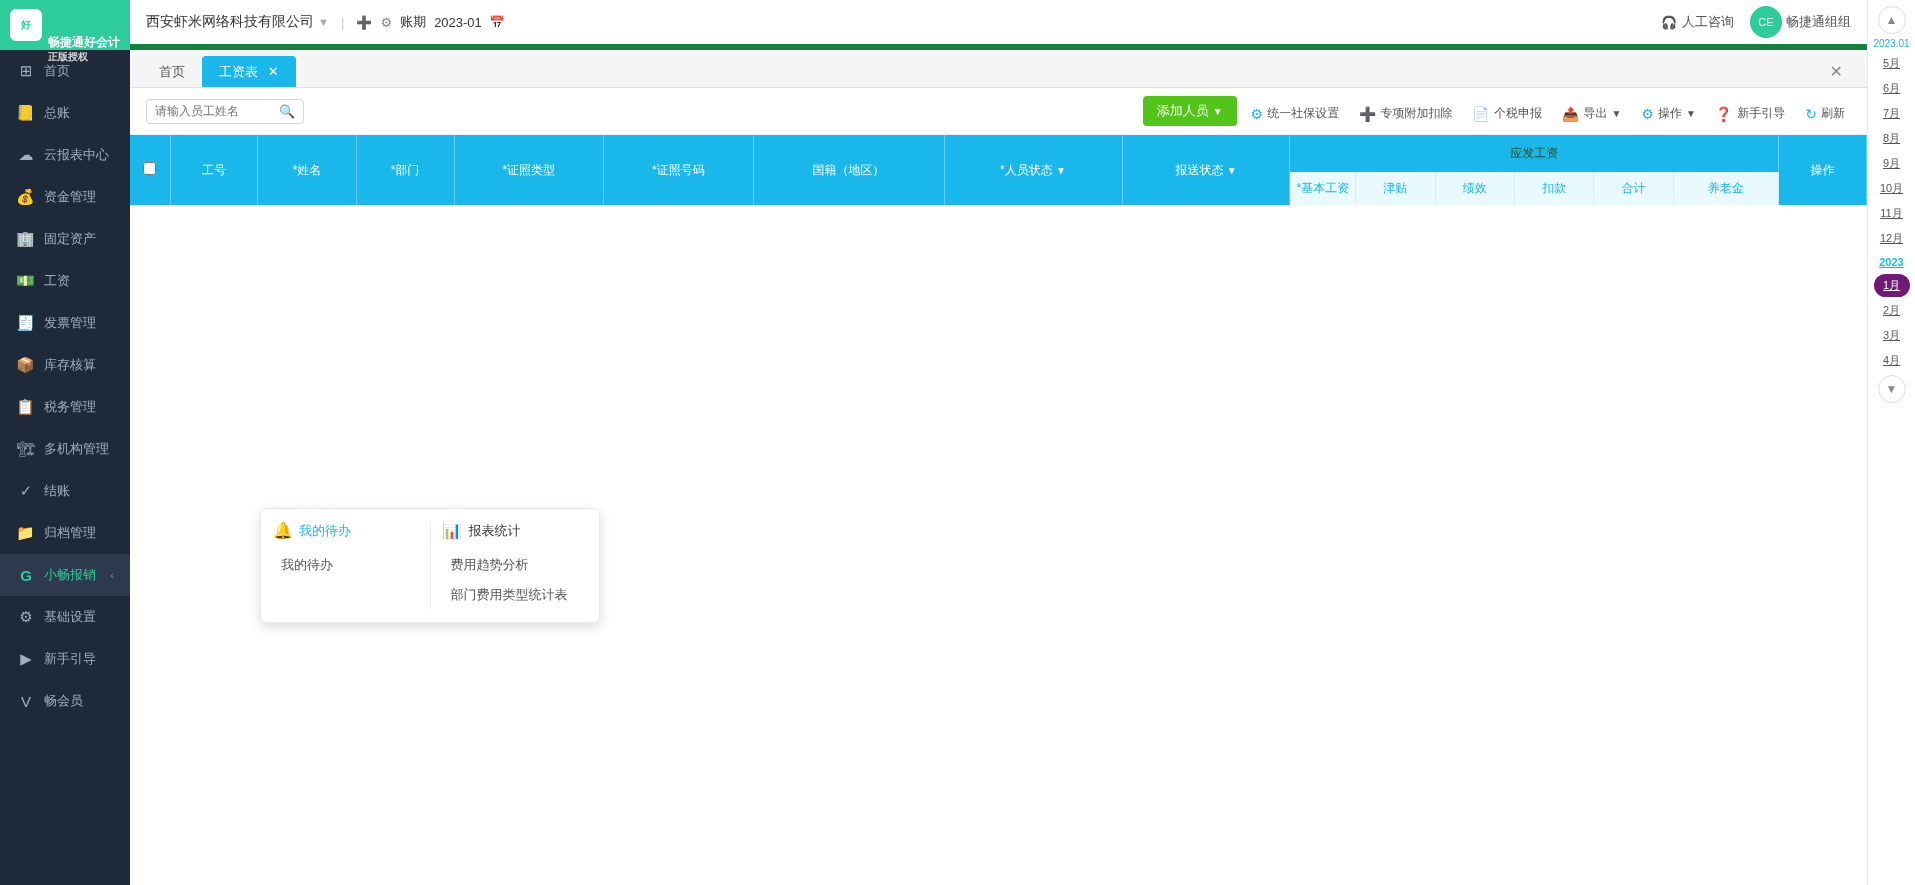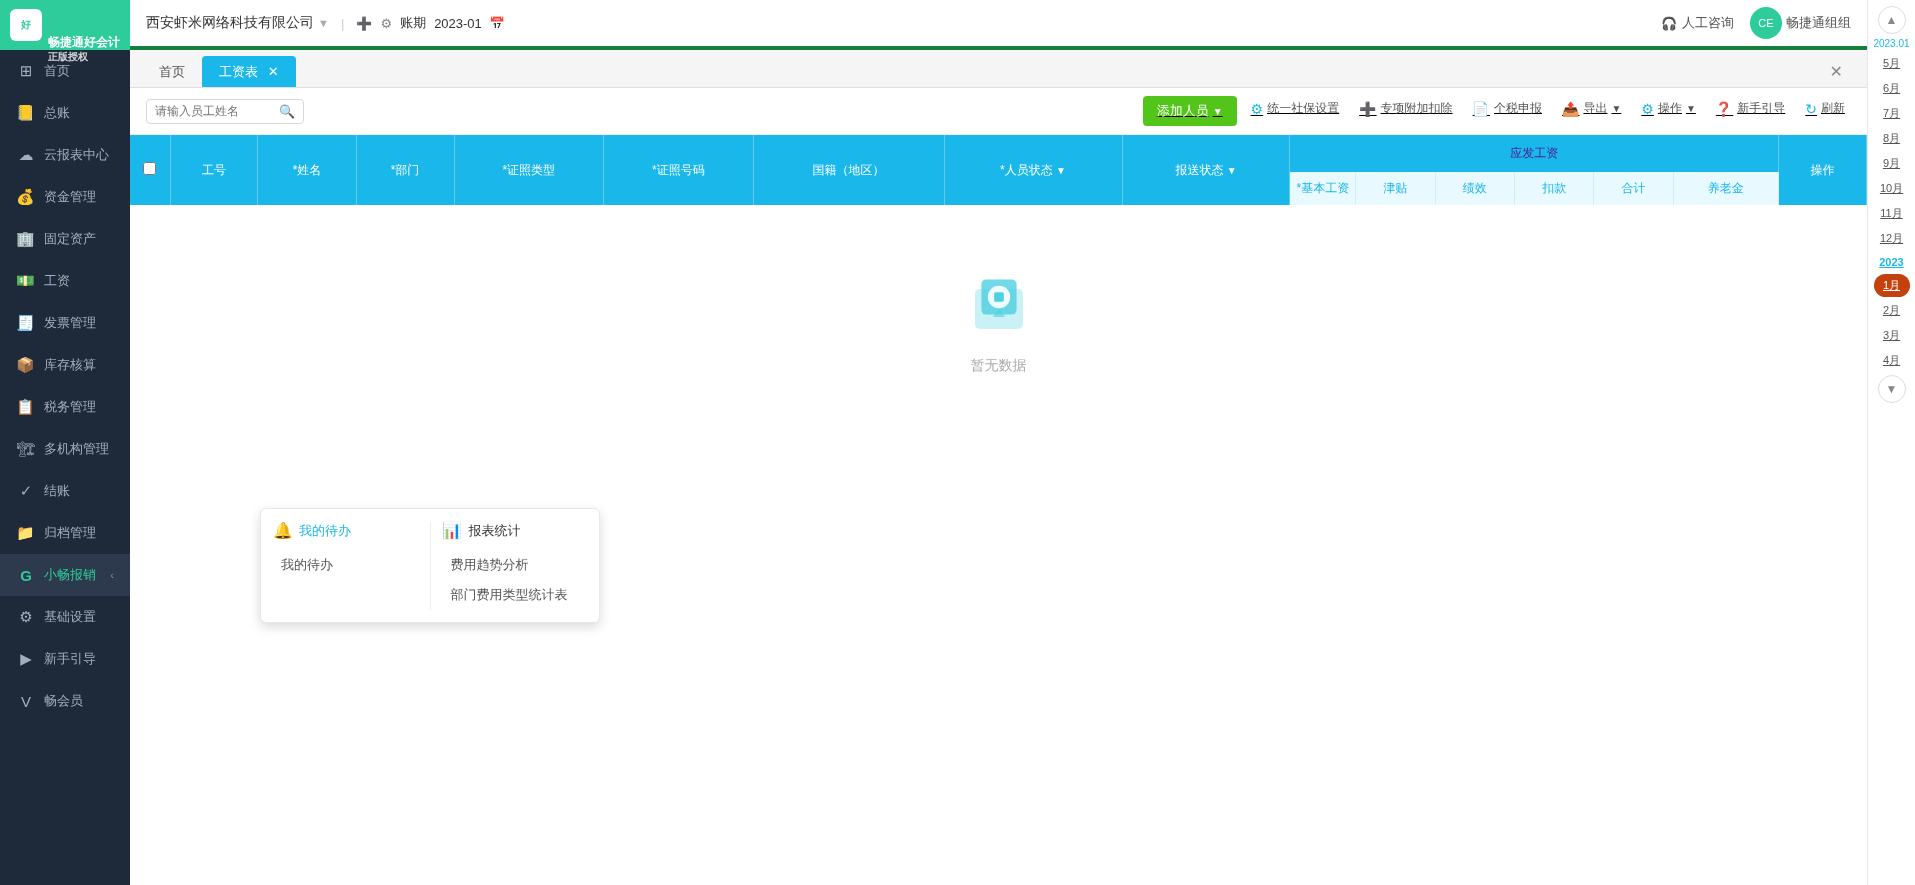--- a/index.html
+++ b/index.html
@@ -61,21 +61,21 @@
       overflow: hidden;
     }
 
     
     .topbar {
       height: 50px;
       background: white;
       display: flex;
       align-items: center;
       padding: 15px 16px;
-      border-bottom: 4px solid #15803d;
+      border-bottom: 6px solid #15803d;
       gap: 8px;
       flex-shrink: 0;
     }
     .company-name {
       font-size: 14px;
       color: #333;
       font-weight: 500;
       display: flex;
       align-items: center;
       gap: 4px;
@@ -143,21 +143,21 @@
       gap: 4px;
       background: white;
     }
     .search-box input {
       border: none;
       outline: none;
       font-size: 12px;
       color: #999;
       width: 120px;
     }
-    .toolbar-right { margin-left: auto; display: flex; align-items: flex-start; gap: 8px; text-decoration: underline; }
+    .toolbar-right { margin-left: auto; display: flex; align-items: flex-end; gap: 8px; }
     .btn-add {
       background: #52c41a;
       color: white;
       border: none;
       border-radius: 4px;
       padding: 6px 14px;
       cursor: pointer;
       font-size: 13px;
       display: flex;
       align-items: center;
@@ -195,21 +195,21 @@
       font-size: 12px;
       font-weight: 500;
       border-right: 1px solid rgba(255,255,255,0.3);
       white-space: nowrap;
       text-align: center;
     }
     thead th:first-child { width: 40px; }
     .sub-header { background: #e8f9ff; }
     .sub-header th { color: #1ab7ea; font-size: 12px; border-right: 1px solid #d0eef7; padding: 8px 6px; }
     .group-header { text-align: center; }
-    .should-pay-header { background: #1ab7ea; color: #4c1d95; text-align: center; }
+    .should-pay-header { background: #1ab7ea; color: #14532d; text-align: center; }
 
     
     .empty-state {
       flex: 1;
       display: flex;
       flex-direction: column;
       align-items: center;
       justify-content: center;
       padding: 60px;
     }
@@ -288,21 +288,21 @@
       color: #555;
       cursor: pointer;
       padding: 4px 2px;
       border-radius: 3px;
       margin: 1px 0;
       text-align: center;
       width: 36px;
       text-decoration: underline;
     }
     .timeline-month.active {
-      background: #c2410c;
+      background: #701a75;
       color: white;
       border-radius: 12px;
     }
     .timeline-month.year-label {
       color: #1ab7ea;
       font-weight: bold;
       background: transparent;
     }
   </style>
 </head>
@@ -491,30 +491,20 @@
             <th><span>绩效</span></th>
             <th><span>扣款</span></th>
             <th><span>合计</span></th>
             <th><span>养老金</span></th>
           </tr>
         </thead>
         <tbody>
         </tbody>
       </table>
 
-      <div class="empty-state">
-        <svg class="empty-icon" viewBox="0 0 100 100" xmlns="http://www.w3.org/2000/svg">
-          <rect x="20" y="30" width="60" height="50" rx="6" fill="#b2ebf2" opacity="0.7"></rect>
-          <rect x="28" y="18" width="44" height="44" rx="6" fill="#4dd0e1" opacity="0.8"></rect>
-          <circle cx="50" cy="40" r="14" fill="white" opacity="0.9"></circle>
-          <rect x="44" y="34" width="12" height="12" rx="2" fill="#4dd0e1"></rect>
-          <polygon points="50,55 42,65 58,65" fill="#4dd0e1" opacity="0.6"></polygon>
-        </svg>
-        <div class="empty-text">暂无数据</div>
-      </div>
     </div>
 
     <div class="dropdown-panel">
       <div class="dropdown-panel-row">
         <div class="dropdown-col">
           <div class="dropdown-col-header active">
             <span class="col-icon">🔔</span>
             <span>我的待办</span>
           </div>
           <div class="dropdown-item">

